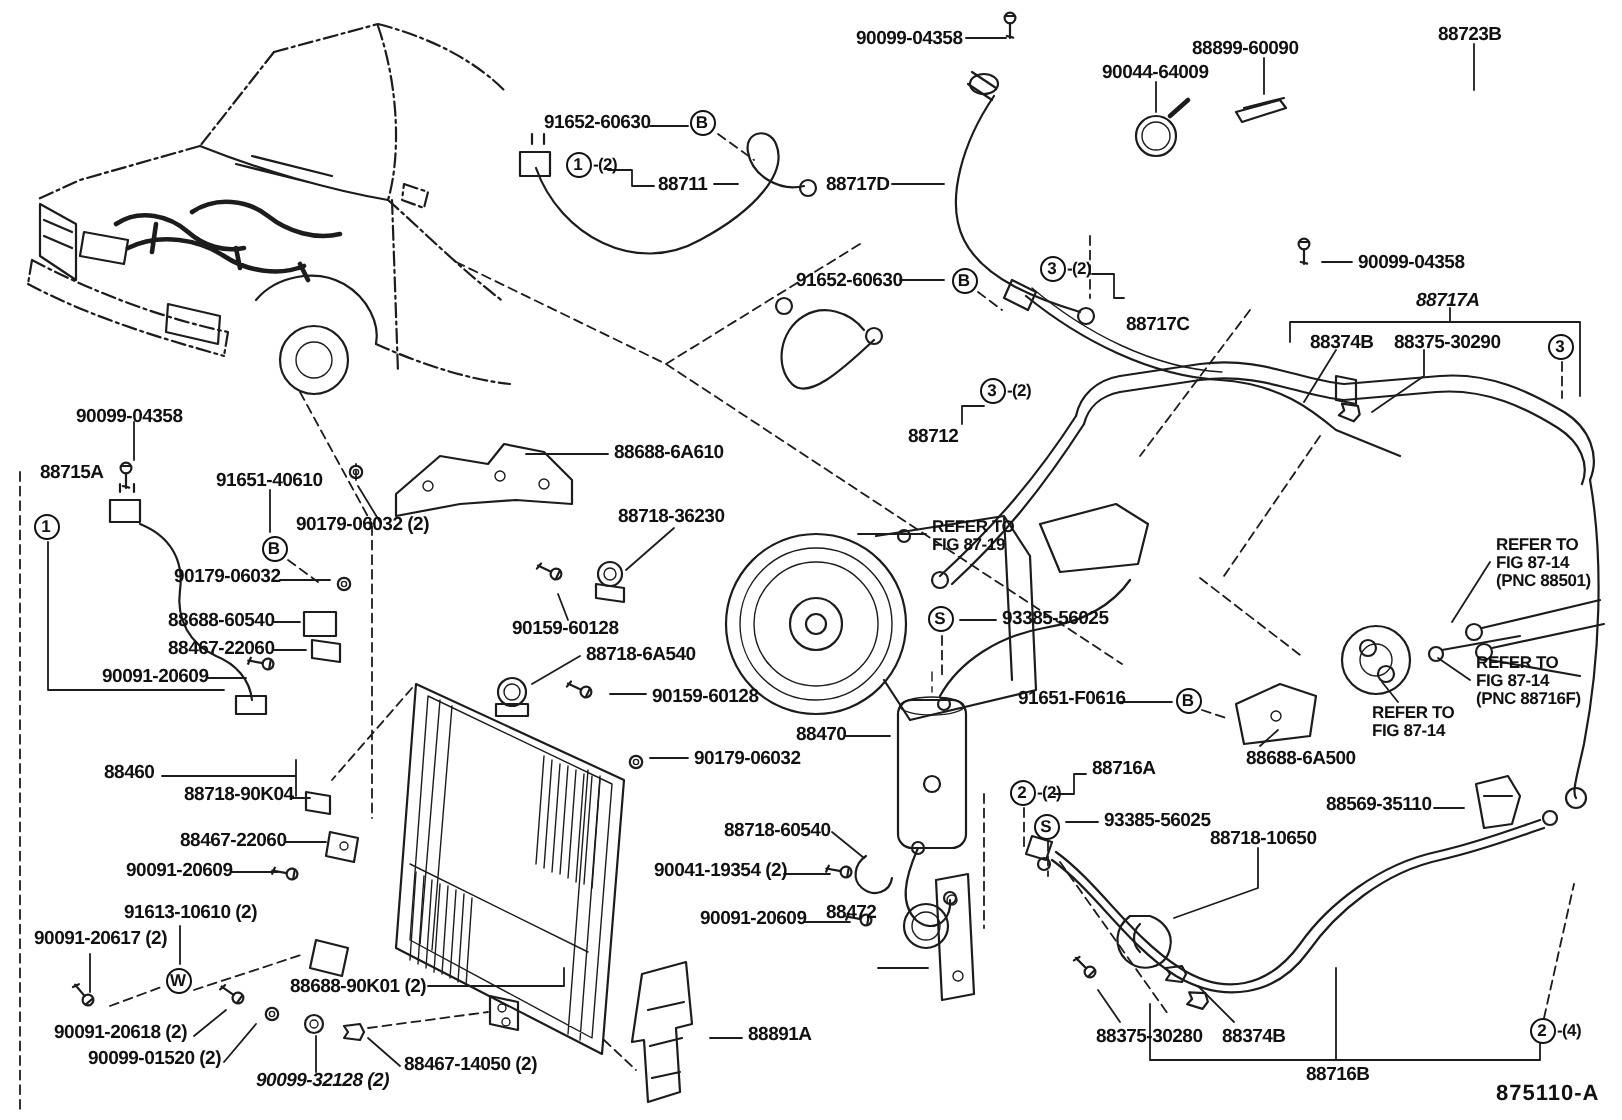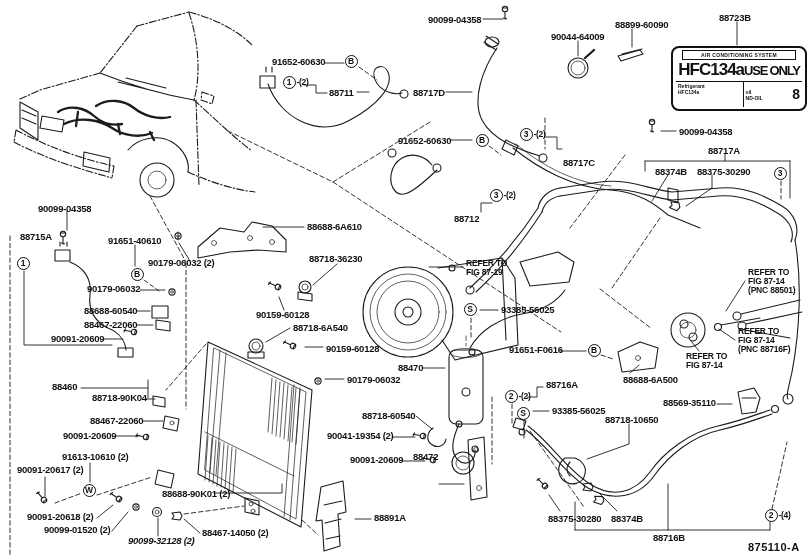--- a/index.html
+++ b/index.html
@@ -246,56 +246,36 @@
       <use href="#clip" transform="translate(588,487)"></use>
       <use href="#clip" transform="translate(599,500) rotate(10)"></use>
     </g>
 
     <g>
       <path class="s s09" d="M483,19 H503 M325,63 H344 M304,85 H316 V93 H327 M357,92 H369 M446,92 H472 M578,41 V56 M632,29 V47 M737,22 V45 M450,140 H472 M546,137 H557 V149 H562 M481,212 V203 H492 M676,131 H661 M725,154 V161 M645,161 H790 M645,161 V171 M790,161 V198 M668,175 L652,201 M712,175 V188 L686,206 M67,211 V230 M135,245 V266 M190,261 L179,243 M140,290 H165 M137,311 H150 M137,325 H153 M104,339 H123 M304,227 H263 M337,264 L313,285 M284,310 L279,297 M290,328 L266,342 M323,347 H305 M463,267 H429 M498,310 H480 M560,351 H586 M630,373 L639,365 M527,397 H537 V387 H543 M549,411 H533 M629,424 V444 L587,459 M717,404 H732 M745,281 L726,311 M735,340 L719,329 M699,351 L691,341 M81,388 H148 M148,380 V398 M146,399 H155 M143,421 H163 M116,436 H139 M90,463 V482 M45,477 V496 M214,493 H282 V484 M97,518 L113,505 M112,531 L128,512 M158,536 V518 M200,533 L184,519 M371,519 H355 M344,379 H325 M423,368 H445 M416,416 L432,429 M392,437 H415 M402,461 H425 M439,484 H464 M560,511 L549,495 M617,511 L599,493 M575,530 H770 M575,530 V502 M770,530 V520 M668,530 V484 M24,271 V345 H112"></path>
       <path class="s dash s09" d="M359,67 L377,80 M489,146 L501,155 M144,280 L159,291 M601,355 L613,359 M97,495 L152,477 M471,318 V338 M524,421 V438 M781,181 V199 M512,404 V425 M772,509 L787,442 M178,240 V232"></path>
     </g>
   </svg>
 
-  <div class="decal">
-    <div class="decal-header">AIR CONDITIONING SYSTEM</div>
-    <div class="decal-main">
-      <span class="big">HFC134a</span>
-      <span class="useonly">USE ONLY</span>
-    </div>
-    <div class="decal-bottom">
-      <div class="decal-bl">
-        <div>Refrigerant</div>
-        <div>HFC134a</div>
-      </div>
-      <div class="decal-br">
-        <div>
-          <div>oil</div>
-          <div>ND-OIL</div>
-        </div>
-        <div class="decal-eight">8</div>
-      </div>
-    </div>
-  </div>
 
   <div class="figno">875110-A</div>
 
   <div id="labels-layer">
       <div class="plabel" style="left: 428px; top: 15px;">90099-04358</div>
       <div class="plabel" style="left: 272px; top: 57px;">91652-60630</div>
       <div class="plabel" style="left: 329px; top: 88px;">88711</div>
       <div class="plabel" style="left: 413px; top: 88px;">88717D</div>
       <div class="plabel" style="left: 551px; top: 32px;">90044-64009</div>
-      <div class="plabel" style="left: 597px; top: 20px; padding-left: 18px;">88899-60090</div>
+      <div class="plabel" style="left: 578px; top: 20px; padding-left: 18px;">88899-60090</div>
       <div class="plabel" style="left: 719px; top: 13px;">88723B</div>
       <div class="plabel" style="left: 398px; top: 136px;">91652-60630</div>
       <div class="plabel" style="left: 563px; top: 158px;">88717C</div>
       <div class="plabel" style="left: 454px; top: 214px;">88712</div>
       <div class="plabel" style="left: 679px; top: 127px;">90099-04358</div>
-      <div class="plabel" style="left: 708px; top: 146px;">88717A</div>
+      <div class="plabel" style="left: 708px; top: 146px; font-style: italic;">88717A</div>
       <div class="plabel" style="left: 655px; top: 167px;">88374B</div>
       <div class="plabel" style="left: 697px; top: 167px;">88375-30290</div>
       <div class="plabel" style="left: 38px; top: 204px;">90099-04358</div>
       <div class="plabel" style="left: 20px; top: 232px;">88715A</div>
       <div class="plabel" style="left: 108px; top: 236px;">91651-40610</div>
       <div class="plabel" style="left: 148px; top: 258px;">90179-06032 (2)</div>
       <div class="plabel" style="left: 87px; top: 284px;">90179-06032</div>
       <div class="plabel" style="left: 84px; top: 306px;">88688-60540</div>
       <div class="plabel" style="left: 84px; top: 320px;">88467-22060</div>
       <div class="plabel" style="left: 51px; top: 334px;">90091-20609</div>
@@ -310,21 +290,21 @@
       <div class="plabel" style="left: 546px; top: 380px;">88716A</div>
       <div class="plabel" style="left: 552px; top: 406px;">93385-56025</div>
       <div class="plabel" style="left: 605px; top: 415px;">88718-10650</div>
       <div class="plabel" style="left: 663px; top: 398px;">88569-35110</div>
       <div class="plabel" style="left: 52px; top: 382px;">88460</div>
       <div class="plabel" style="left: 92px; top: 393px;">88718-90K04</div>
       <div class="plabel" style="left: 90px; top: 416px;">88467-22060</div>
       <div class="plabel" style="left: 63px; top: 431px;">90091-20609</div>
       <div class="plabel" style="left: 62px; top: 452px;">91613-10610 (2)</div>
       <div class="plabel" style="left: 17px; top: 465px;">90091-20617 (2)</div>
-      <div class="plabel" style="left: 162px; top: 489px;">88688-90K01 (2)</div>
+      <div class="plabel" style="left: 145px; top: 489px;">88688-90K01 (2)</div>
       <div class="plabel" style="left: 27px; top: 512px;">90091-20618 (2)</div>
       <div class="plabel" style="left: 44px; top: 525px;">90099-01520 (2)</div>
       <div class="plabel" style="left: 128px; top: 536px; font-style: italic;">90099-32128 (2)</div>
       <div class="plabel" style="left: 202px; top: 528px;">88467-14050 (2)</div>
       <div class="plabel" style="left: 374px; top: 513px;">88891A</div>
       <div class="plabel" style="left: 347px; top: 375px;">90179-06032</div>
       <div class="plabel" style="left: 398px; top: 363px;">88470</div>
       <div class="plabel" style="left: 362px; top: 411px;">88718-60540</div>
       <div class="plabel" style="left: 327px; top: 431px;">90041-19354 (2)</div>
       <div class="plabel" style="left: 350px; top: 455px;">90091-20609</div>

